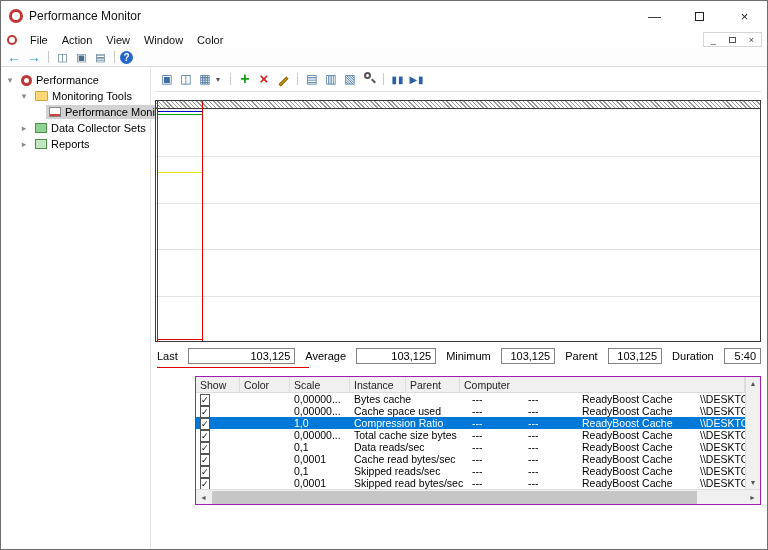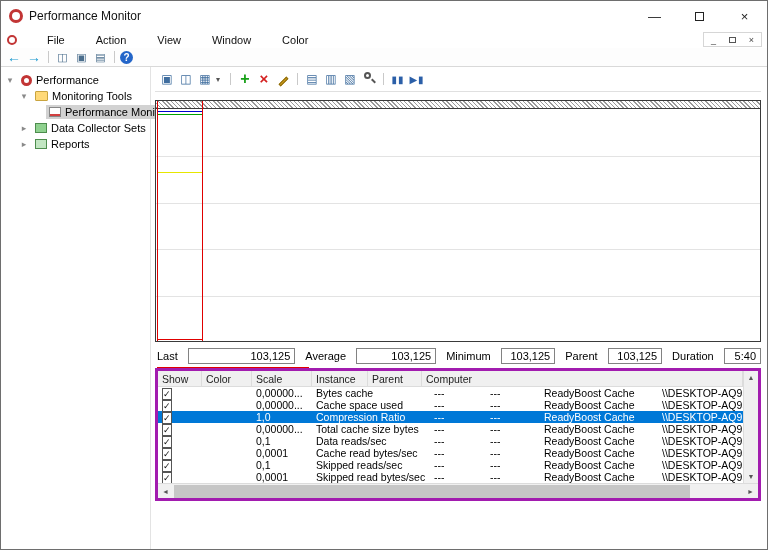--- a/index.html
+++ b/index.html
@@ -10,21 +10,21 @@
 
   
   .titlebar { height:30px; display:flex; align-items:center; background:#fff; flex:0 0 auto; }
   .app-icon { width:14px; height:14px; border-radius:50%; border:3px solid #c23535; background:#fff; margin:0 6px 0 8px; }
   .tb-title { font-size:12px; color:#111; }
   .tb-controls { margin-left:auto; display:flex; height:100%; }
   .tb-btn { width:45px; height:100%; display:flex; align-items:center; justify-content:center; font-size:13px; color:#222; }
   .max-box { width:9px; height:9px; border:1px solid #222; display:inline-block; }
 
   
-  .menubar { height:17px; display:flex; align-items:center; font-size:11px; padding-left:6px; background:#fff; flex:0 0 auto;gap:17px; }
+  .menubar { height:17px; display:flex; align-items:center; font-size:11px; padding-left:6px; background:#fff; flex:0 0 auto; }
   .menu-appicon { width:10px; height:10px; border-radius:50%; border:2px solid #c23535; background:#fff; margin-right:6px; }
   .menu-item { padding:1px 7px; color:#111; }
   .child-controls { margin-left:auto; margin-right:5px; display:flex; border:1px solid #d6d6d6; }
   .cc-btn { width:19px; height:13px; display:flex; align-items:center; justify-content:center; font-size:9px; color:#444; }
   .restore-box { width:7px; height:6px; border:1px solid #555; display:inline-block; }
 
   
   .toolbar { height:19px; display:flex; align-items:center; gap:2px; padding-left:4px;
     border-bottom:1px solid #d9d9d9; background:#fdfdfd; flex:0 0 auto; }
   .nav-arrow { color:#1d9ad0; font-weight:bold; font-size:14px; width:18px; text-align:center; line-height:14px; }
@@ -73,29 +73,29 @@
   .g80{top:55px} .g60{top:102px} .g40{top:148px} .g20{top:195px}
   .vline { position:absolute; top:0; bottom:0; width:1px; background:#e00000; }
   .v1{left:1px} .v2{left:46px}
   .seg { position:absolute; height:1px; left:2px; width:44px; }
   .seg-blue{top:10px; background:#0000cc;} .seg-green{top:13px; background:#00a000;}
   .seg-yellow{top:71px; background:#e6e600;} .seg-red{bottom:1px; background:#e00000;}
   .xaxis { display:flex; justify-content:space-between; font-size:10px; color:#222;
     margin:3px 0 2px 26px; flex:0 0 auto; }
 
   
-  .stats { display:flex; align-items:center; gap:10px; font-size:11px; margin:6px 0 4px 2px;
+  .stats { display:flex; align-items:center; gap:10px; font-size:11px; margin:6px 0 12px 2px;
     position:relative; flex:0 0 auto; }
   .sbox { border:1px solid #828282; background:#fff; height:16px; line-height:14px;
     text-align:right; padding:0 4px; }
   .w-last{width:124px} .w-avg{width:92px} .w-min{width:62px} .w-max{width:62px} .w-dur{width:42px}
   .red-underline { position:absolute; left:0; top:19px; width:152px; height:1px; background:#e00000; }
 
   
-  .legend { border:3px solid #a21caf; display:flex; flex-direction:column; font-size:10.5px; flex:0 0 auto; }
+  .legend { border:1px solid #a21caf; display:flex; flex-direction:column; font-size:10.5px; flex:0 0 auto;margin-left:40px; }
   .lg-main { display:flex; }
   .lg-table { flex:1; min-width:0; }
   .lg-header { display:flex; background:#f0f0f0; border-bottom:1px solid #dcdcdc; height:16px; align-items:stretch; }
   .lg-h { padding-left:4px; border-right:1px solid #dcdcdc; display:flex; align-items:center; color:#222; overflow:hidden; white-space:nowrap; }
   .lg-row { display:flex; height:12px; align-items:center; background:#fff; }
   .lg-row.selected { background:#0078d7; color:#fff; }
   .c-show{width:44px;flex:0 0 44px} .c-color{width:50px;flex:0 0 50px} .c-scale{width:60px;flex:0 0 60px}
   .c-counter{width:118px;flex:0 0 118px} .c-instance{width:56px;flex:0 0 56px} .c-parent{width:54px;flex:0 0 54px}
   .c-object{width:118px;flex:0 0 118px} .c-computer{flex:1;min-width:0}
   .cell { padding-left:4px; white-space:nowrap; overflow:hidden; }

